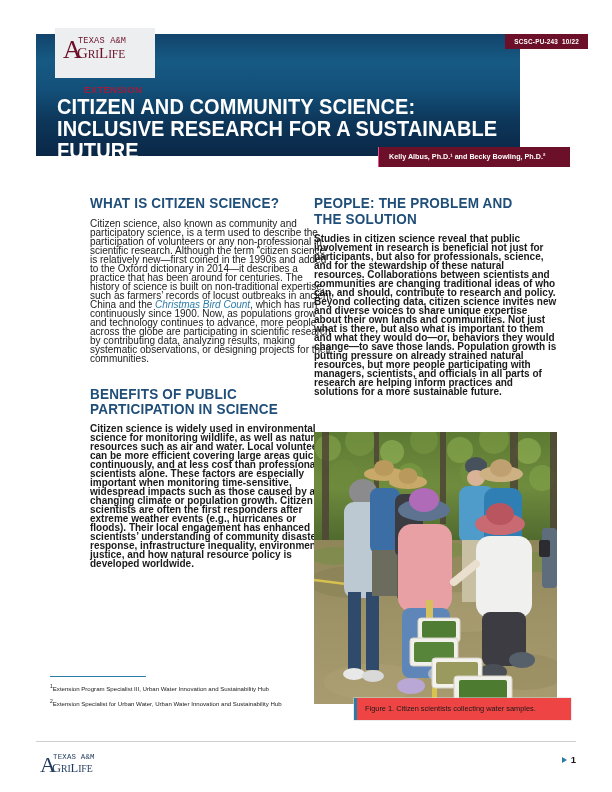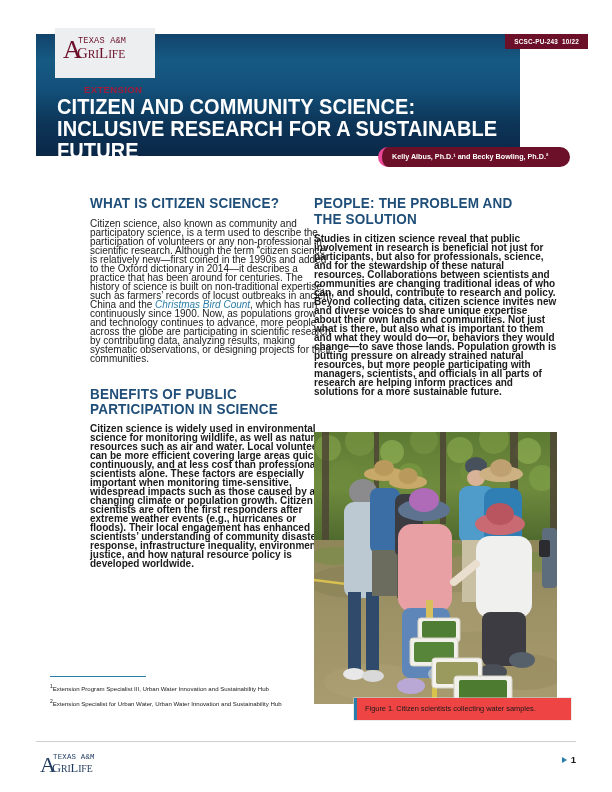--- a/index.html
+++ b/index.html
@@ -130,22 +130,21 @@
     position: absolute;
     left: 378px;
     top: 147px;
     width: 192px;
     background: #6b1028;
     color: #ffffff;
     font-size: 7.2px;
     font-weight: bold;
     padding: 5px 9px 6px 10px;
     z-index: 6;
-    border-left: 4px solid #ec4899;
-    border-radius: 10px;
+    border-left: 1px solid #ec4899;
   }
 
   
   .col {
     position: absolute;
     width: 243px;
     top: 196px;
   }
   .col-left  { left: 50px; margin-left: 40px; }
   .col-right { left: 314px; }

